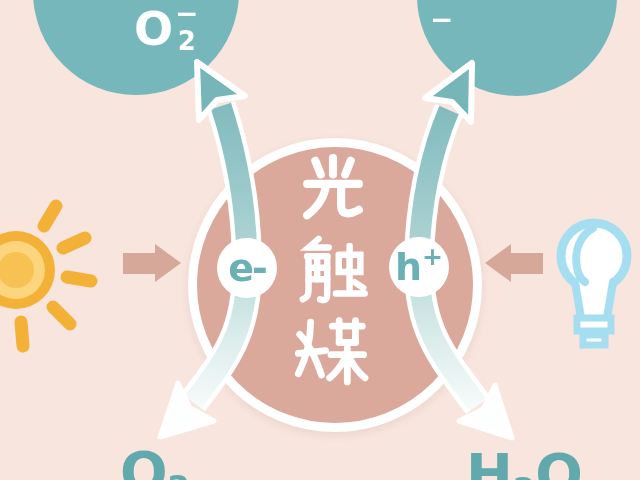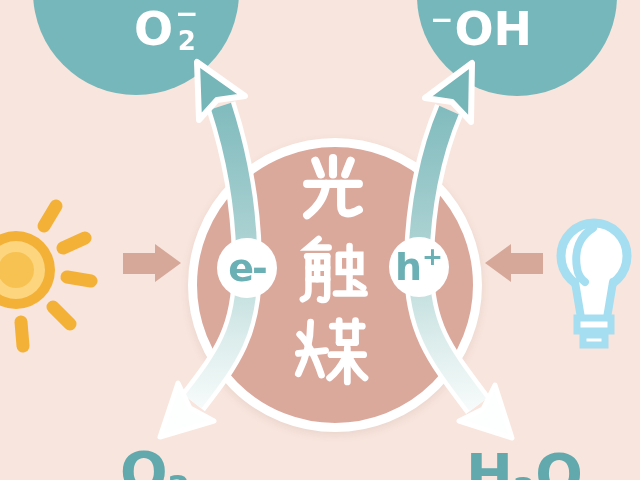--- a/index.html
+++ b/index.html
@@ -172,21 +172,20 @@
 <div class="abs formula white" id="lbl-o2minus">
   <span class="f-main">O</span>
   <span class="stack">
     <span class="minus">−</span>
     <span class="sub2">2</span>
   </span>
 </div>
 
 <div class="abs formula white" id="lbl-ohminus">
   <span class="lead-minus">−</span>
-  <span class="f-main">OH</span>
 </div>
 
 <div class="abs formula teal" id="lbl-o2">
   <span class="f-main-big">O</span>
   <span class="sub-low">2</span>
 </div>
 
 <div class="abs formula teal" id="lbl-h2o">
   <span class="f-main-big">H</span>
   <span class="sub-low">2</span>

